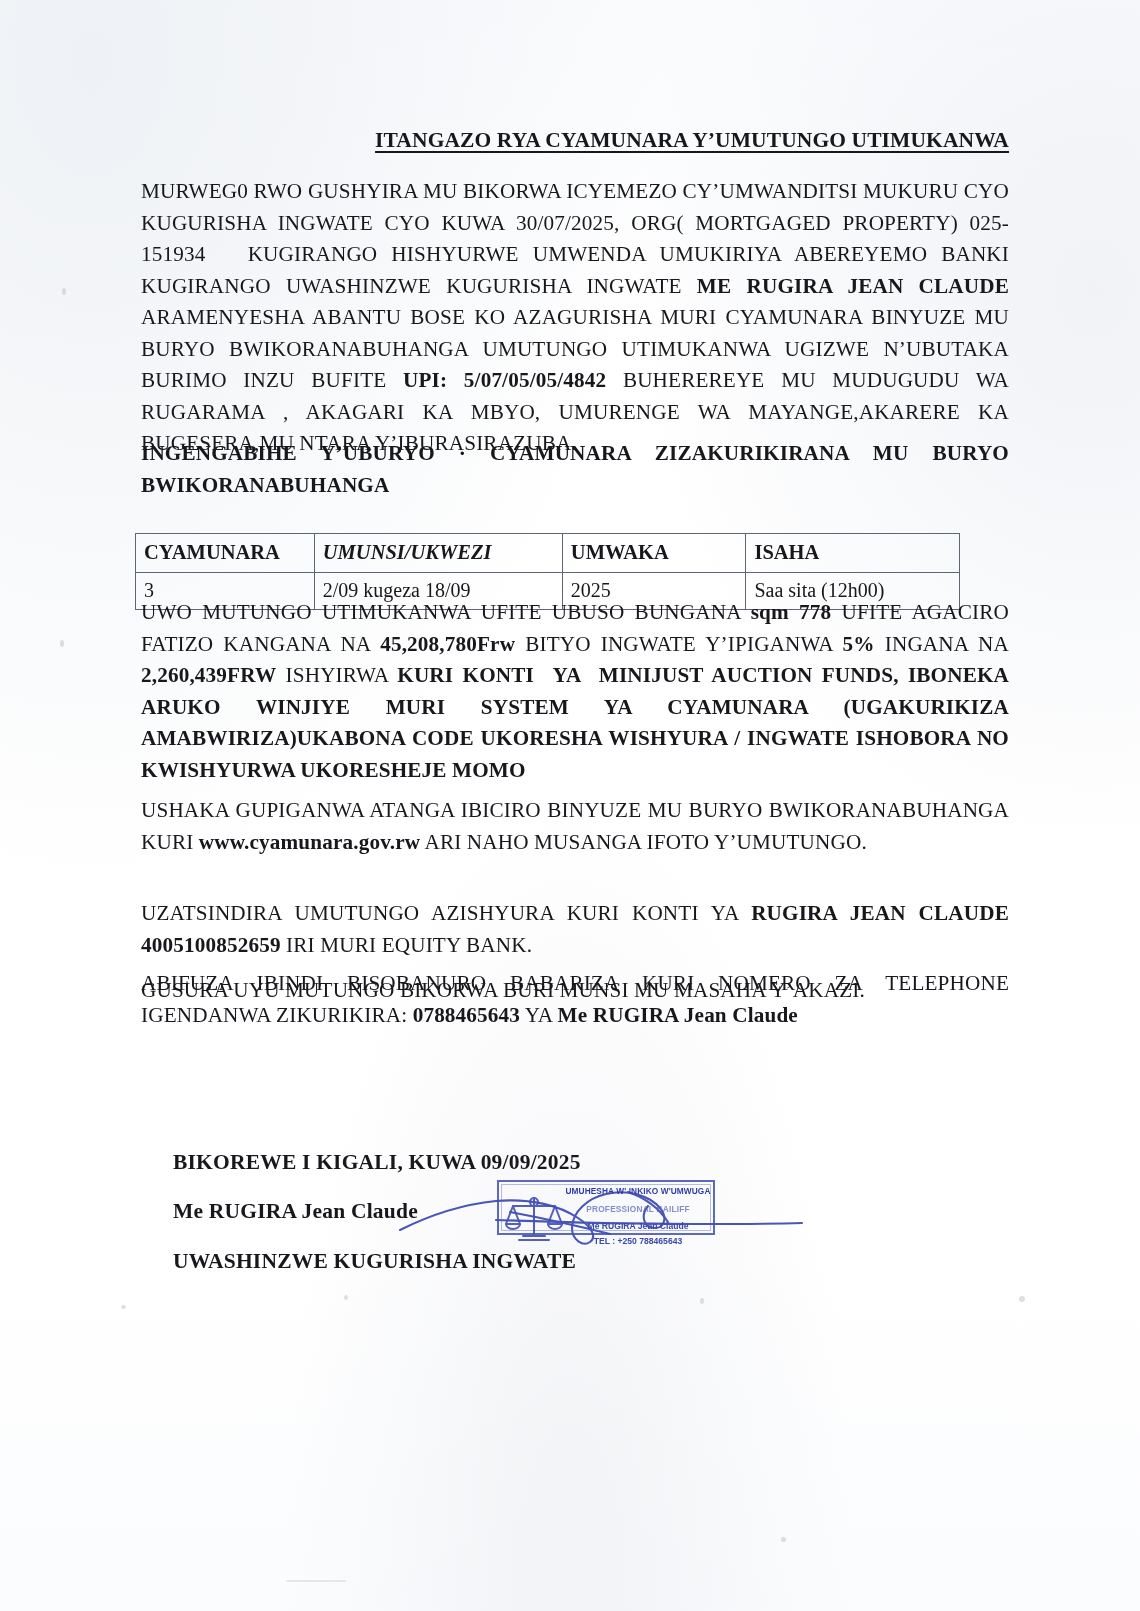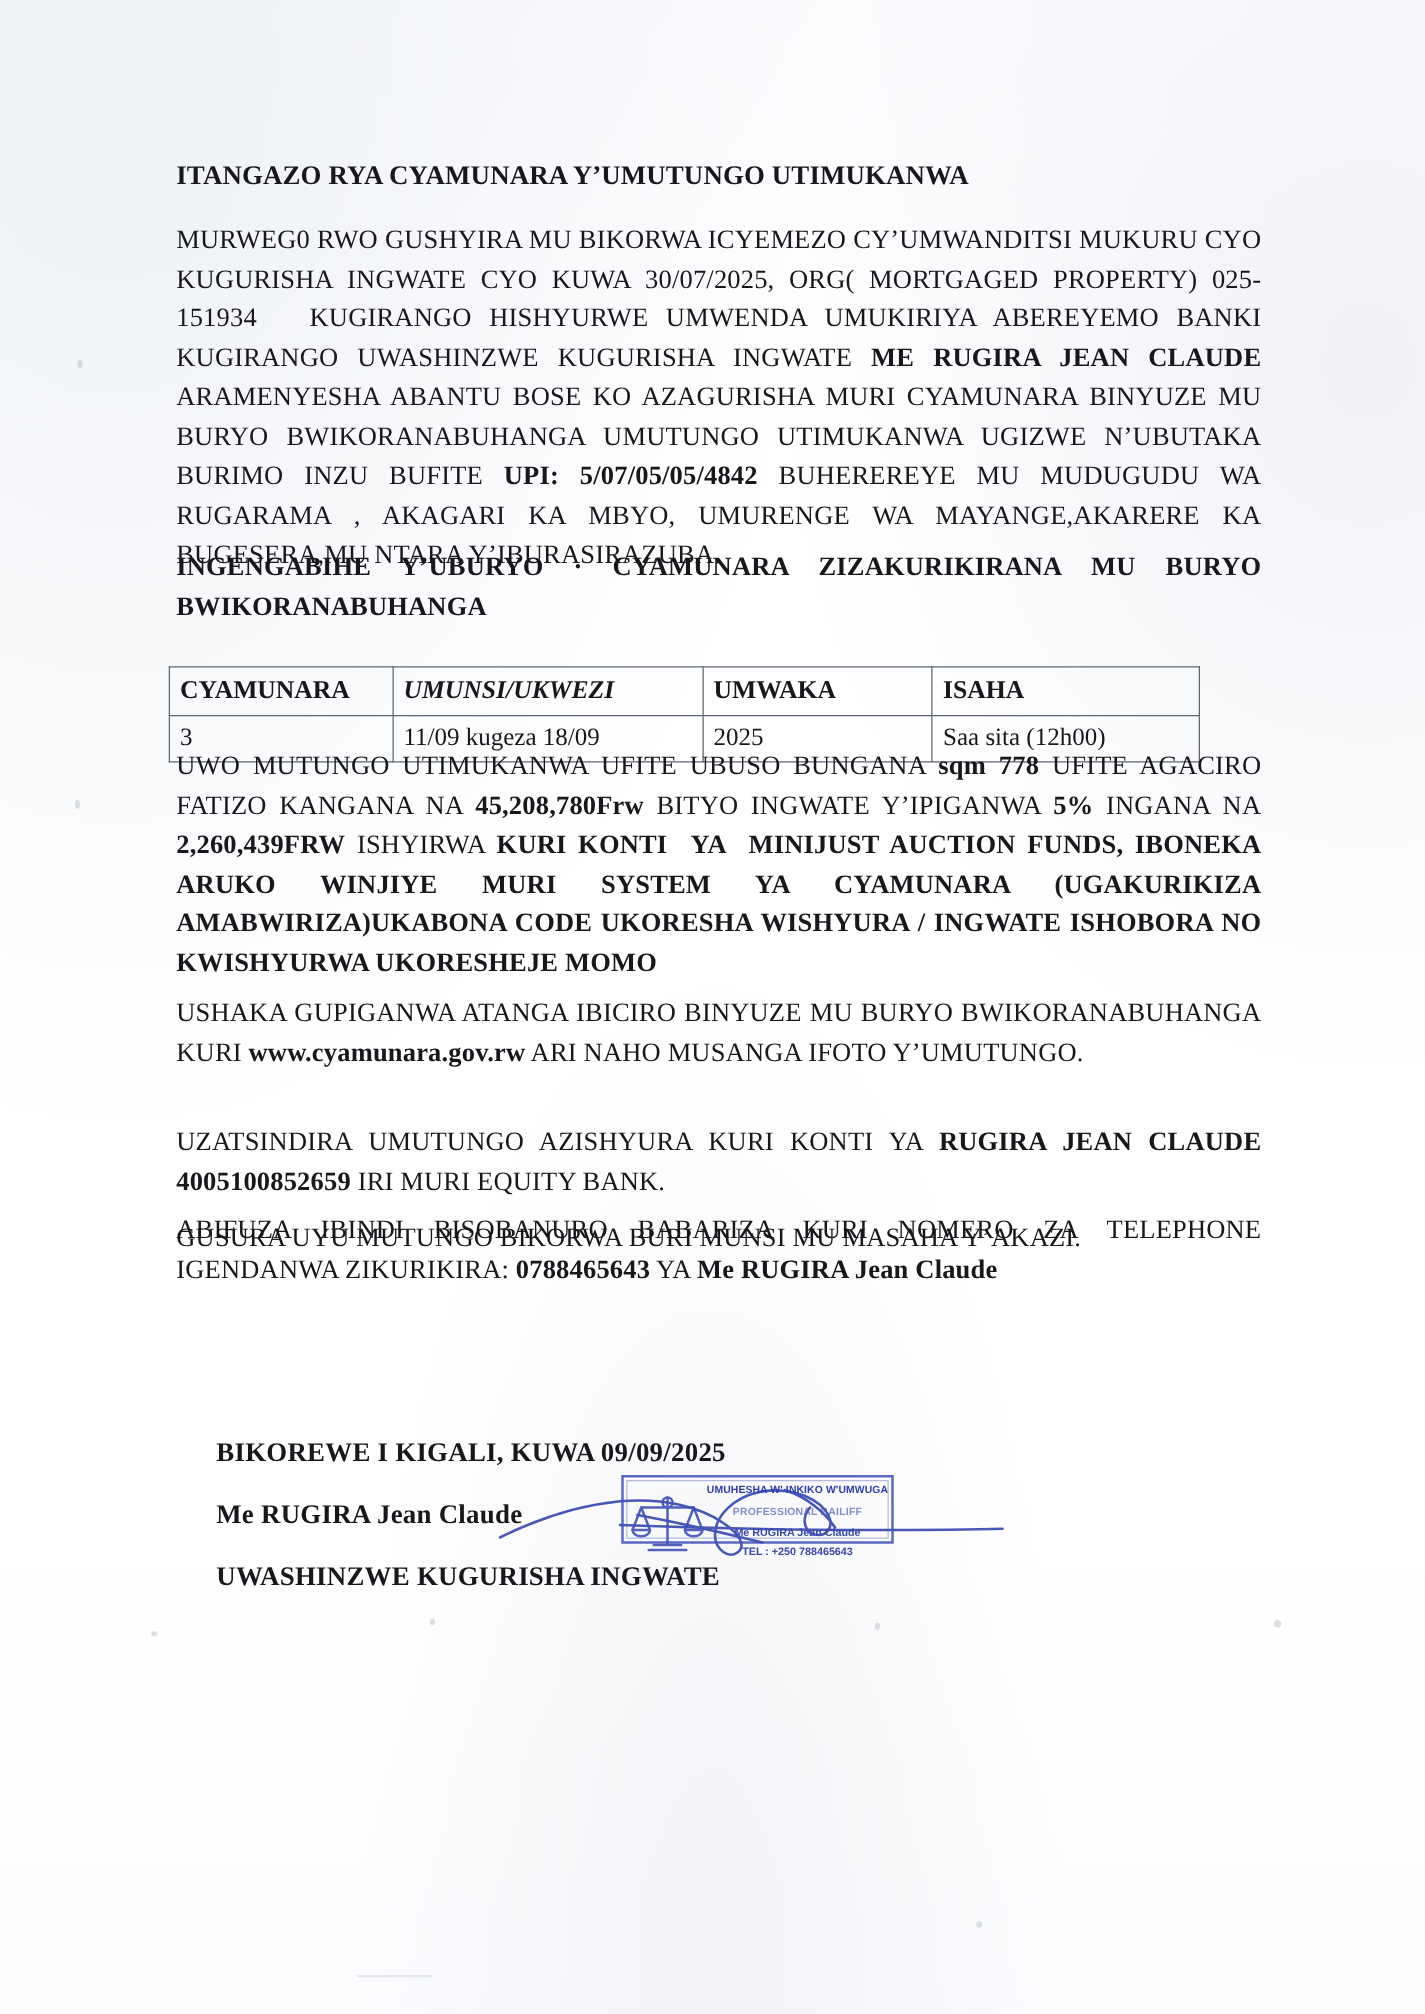--- a/index.html
+++ b/index.html
@@ -30,28 +30,29 @@
   }
   .content {
     position: absolute;
     left: 141px;
     top: 0;
     width: 868px;
   }
   h1.doc-title {
     font-size: 21.5px;
     font-weight: bold;
-    text-align: left;
+    text-align: right;
     letter-spacing: .1px;
     margin: 0;
     padding: 0;
     position: absolute;
     top: 128px;
     left: 0;
     width: 868px;
+    text-decoration: underline;
     text-underline-offset: 4px;
     text-decoration-thickness: 2px;
   }
   p.para {
     font-size: 21.2px;
     line-height: 31.5px;
     text-align: justify;
     text-justify: inter-word;
     margin: 0;
     letter-spacing: .15px;
@@ -193,21 +194,21 @@
           <tr>
             <th class="col0">CYAMUNARA</th>
             <th class="col1">UMUNSI/UKWEZI</th>
             <th class="col2">UMWAKA</th>
             <th class="col3">ISAHA</th>
           </tr>
         </thead>
         <tbody>
           <tr>
             <td>3</td>
-            <td>11/09 kugeza 18/09</td>
+            <td>2/09 kugeza 18/09</td>
             <td>2025</td>
             <td>Saa sita (12h00)</td>
           </tr>
         </tbody>
       </table>
     </div>
 
     <div class="blk" style="top:597px;">
       <p class="para"><span>UWO MUTUNGO UTIMUKANWA UFITE UBUSO BUNGANA </span><span class="b">sqm 778</span><span> UFITE AGACIRO FATIZO KANGANA NA </span><span class="b">45,208,780Frw</span><span> BITYO INGWATE Y’IPIGANWA </span><span class="b">5%</span><span> INGANA NA </span><span class="b">2,260,439FRW</span><span> ISHYIRWA </span><span class="b">KURI KONTI &nbsp;YA &nbsp;MINIJUST AUCTION FUNDS, IBONEKA ARUKO WINJIYE MURI SYSTEM YA CYAMUNARA (UGAKURIKIZA AMABWIRIZA)UKABONA CODE UKORESHA WISHYURA / INGWATE ISHOBORA NO KWISHYURWA UKORESHEJE MOMO</span></p>
     </div>

